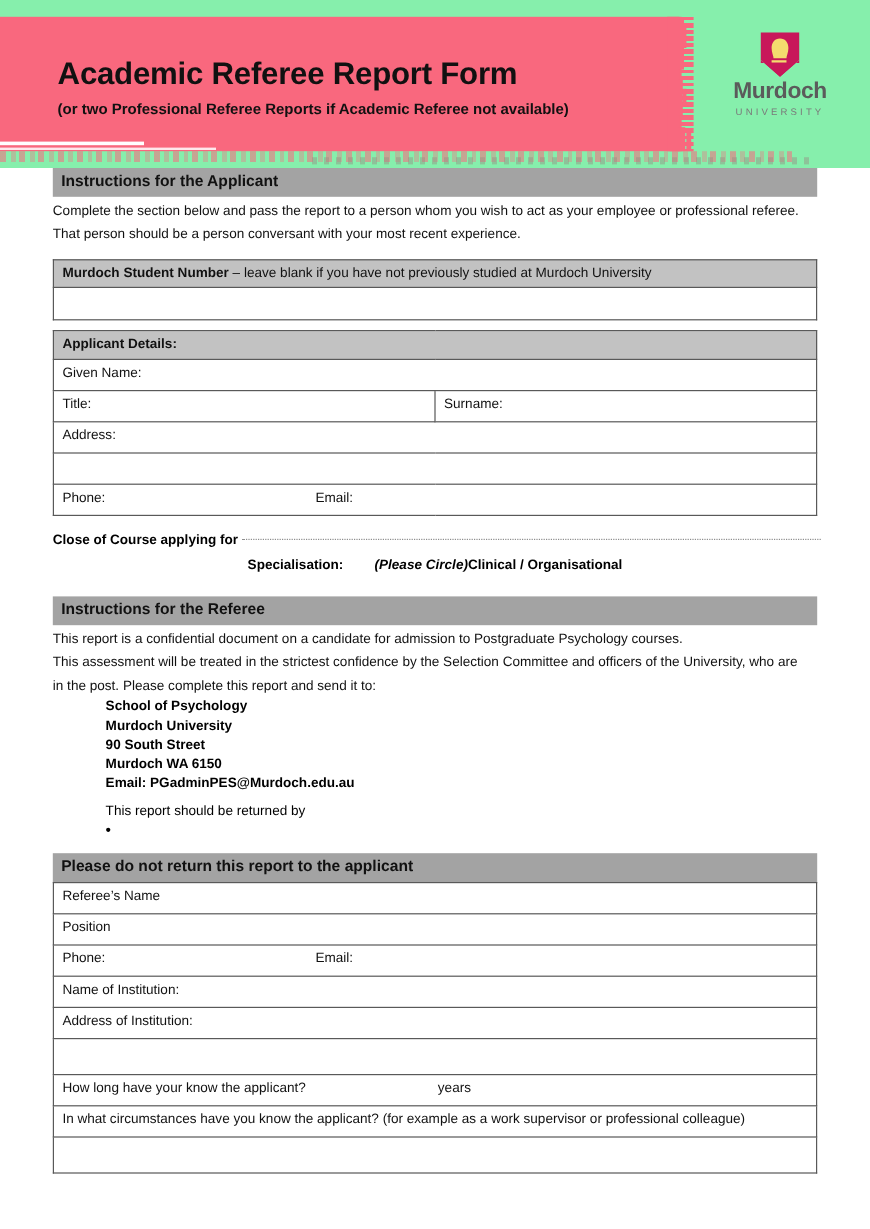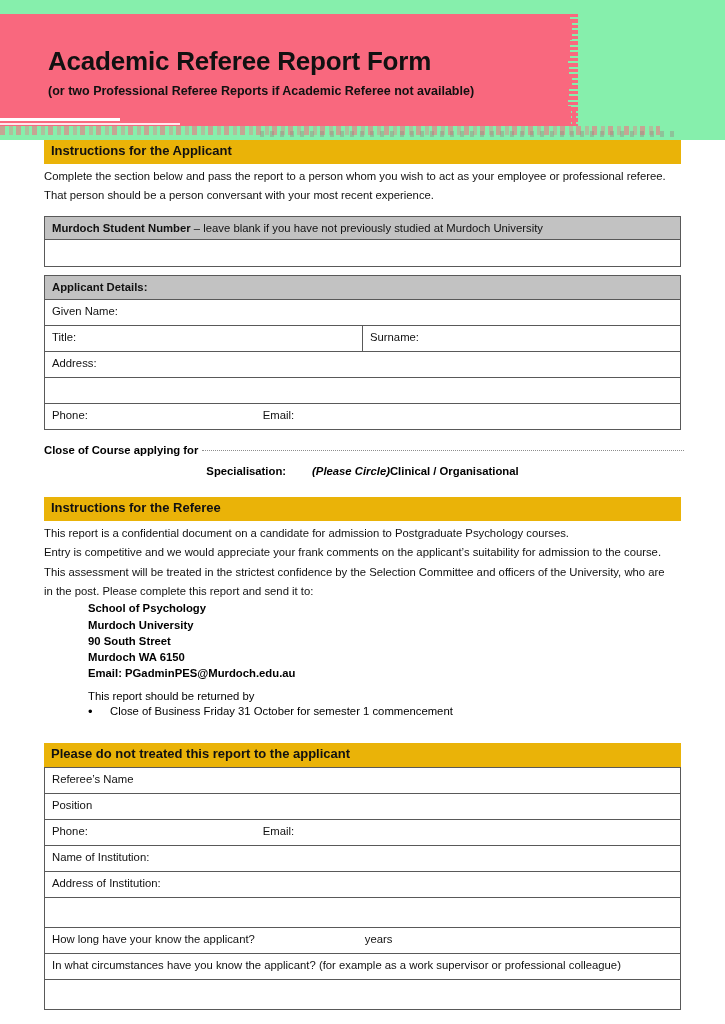--- a/index.html
+++ b/index.html
@@ -134,21 +134,21 @@
     position: absolute;
     left: 0; top: 140px;
     width: 725px;
   }
   .content {
     margin: 0 44px 0 44px;
     width: 637px;
   }
 
   .section-head {
-    background: #eab308;
+    background: #a3a3a3;
     font-size: 13px;
     font-weight: bold;
     color: #111;
     padding: 4px 7px 5px 7px;
     line-height: 1.15;
   }
 
   .para {
     font-size: 11.3px;
     line-height: 1.45;
@@ -252,20 +252,32 @@
     <i style="left:16px;top:96px;width:4px;height:16px;"></i>
   </div>
   <div class="banner-streak"></div>
   <div class="banner-streak2"></div>
   <div class="banner-smear"></div>
   <div class="banner-smear2"></div>
 
   <div class="banner-title">Academic Referee Report Form</div>
   <div class="banner-sub">(or two Professional Referee Reports if Academic Referee not available)</div>
 
+  <div class="logo">
+    <svg class="logo-shield" width="36" height="40" viewBox="0 0 36 40">
+      <path d="M2 1 H34 V24 L18 38 L2 24 Z" fill="#C8175A"></path>
+      <path d="M18 6 C13.5 6 11 9.5 11 14 C11 18 12.6 20.4 12.6 22.6 H23.4
+               C23.4 20.4 25 18 25 14 C25 9.5 22.5 6 18 6 Z" fill="#F4DC6E"></path>
+      <rect x="11" y="24.2" width="12.4" height="1.9" fill="#F4DC6E"></rect>
+      <path d="M2 26.5 L18 26.5 L34 26.5 L34 24 L18 38 L2 24 Z" fill="#C8175A"></path>
+      <path d="M4.5 25.6 L18 25.6 L31.5 25.6 L31.5 27.2 L18 27.2 L4.5 27.2 Z" fill="#ffffff" opacity="0"></path>
+    </svg>
+    <div class="logo-name">Murdoch</div>
+    <div class="logo-uni">UNIVERSITY</div>
+  </div>
 </div>
 
 <div class="page">
   <div class="content">
 
     <div class="section-head">Instructions for the Applicant</div>
 
     <div class="para">Complete the section below and pass the report to a person whom you wish to act as your employee or professional referee.</div>
     <div class="para tight">That person should be a person conversant with your most recent experience.</div>
 
@@ -310,41 +322,40 @@
 
     <div class="course-line"><span>Close of Course applying for</span><span class="leader-line" style="width:482px;"></span></div>
 
     <div class="spec-line"><span>Specialisation:</span><span style="display:inline-block;width:26px;"></span><i>(Please Circle)</i><span>Clinical / Organisational</span></div>
 
     <div class="sp-20"></div>
 
     <div class="section-head">Instructions for the Referee</div>
 
     <div class="para">This report is a confidential document on a candidate for admission to Postgraduate Psychology courses.</div>
-    <div class="para tight">Entry is competitive and we would appreciate your frank comments on the applicant’s suitability for admission to the course.</div>
     <div class="para tight">This assessment will be treated in the strictest confidence by the Selection Committee and officers of the University, who are</div>
     <div class="para tight">in the post.  Please complete this report and send it to:</div>
 
     <div class="addr-block">
       <div>School of Psychology</div>
       <div>Murdoch University</div>
       <div>90 South Street</div>
       <div>Murdoch WA 6150</div>
       <div>Email:  PGadminPES@Murdoch.edu.au</div>
     </div>
 
     <div class="ret-note">This report should be returned by</div>
 
     <div class="bullet-row">
-      <span class="dot">•</span><span>Close of Business Friday 31 October for semester 1 commencement</span>
+      <span class="dot">•</span>
     </div>
 
     <div class="sp-26"></div>
 
-    <div class="section-head">Please do not treated this report to the applicant</div>
+    <div class="section-head">Please do not return this report to the applicant</div>
 
     <table class="form">
       <tbody>
           <tr>
         <td class="row-h26"><span>Referee’s Name</span></td>
       </tr>
       <tr>
         <td class="row-h26"><span>Position</span></td>
       </tr>
       <tr>

